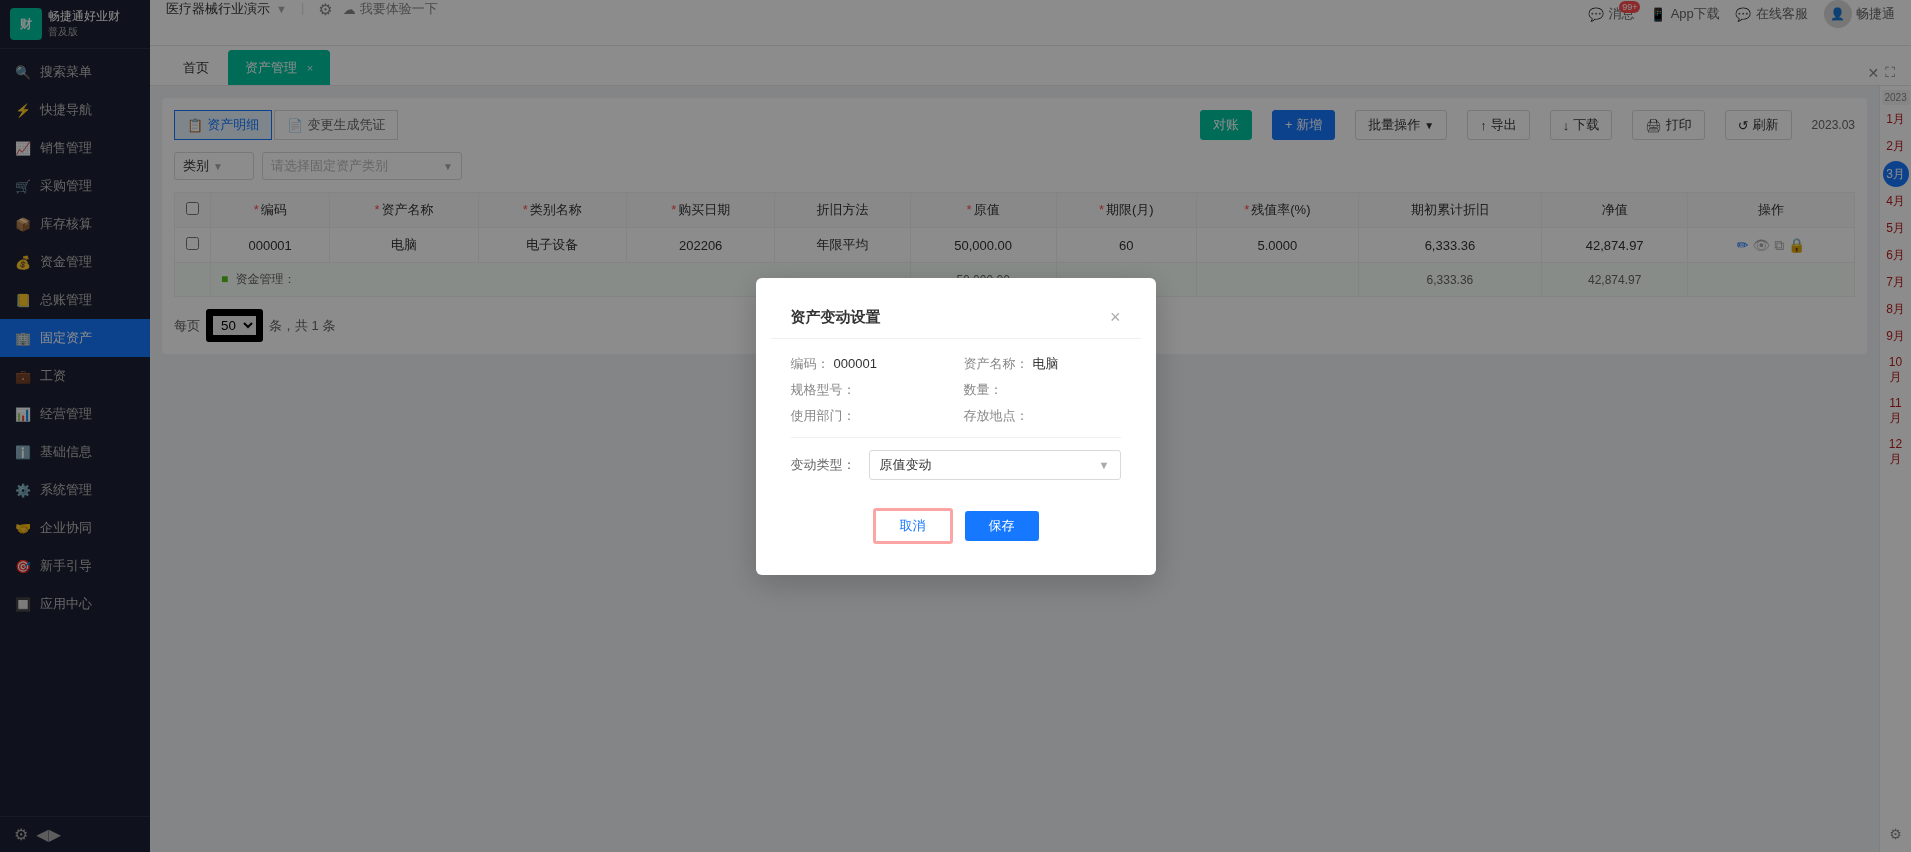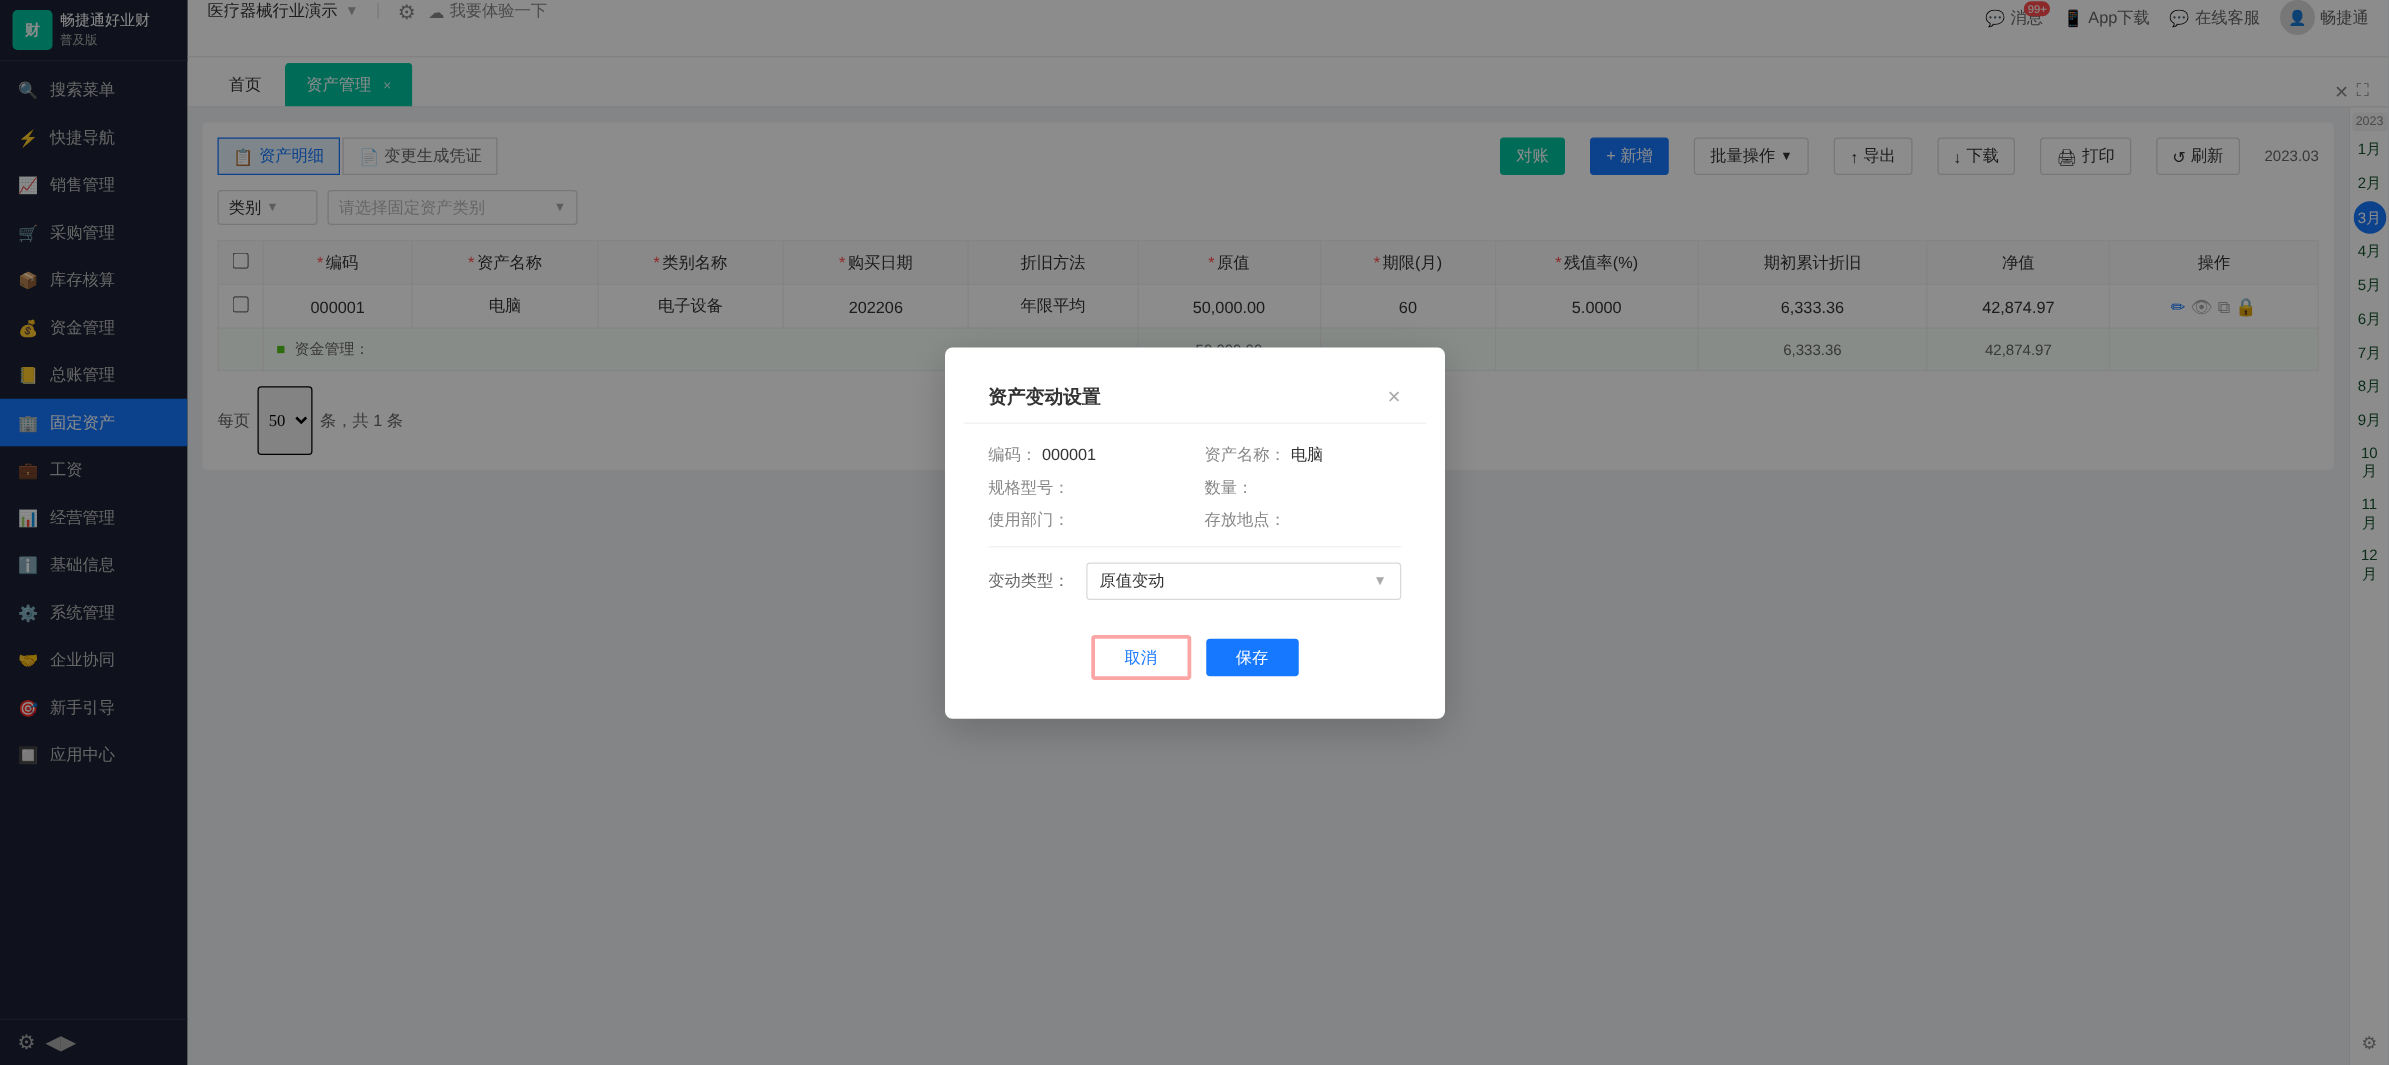--- a/index.html
+++ b/index.html
@@ -41,21 +41,21 @@
     .tab-controls { margin-left: auto; display: flex; align-items: center; gap: 6px; padding-bottom: 4px; }
     .tab-control-btn { color: #888; cursor: pointer; font-size: 14px; }
 
     
     .content { flex: 1; display: flex; overflow: hidden; background: #f0f2f5; }
     .content-main { flex: 1; padding: 12px; overflow: auto; }
 
     
     .right-sidebar { width: 32px; background: #fff; border-left: 1px solid #e8e8e8; display: flex; flex-direction: column; align-items: center; padding: 4px 0; gap: 2px; flex-shrink: 0; font-size: 11px; color: #666; overflow: hidden; }
     .right-sidebar-year { background: #f5f5f5; padding: 2px 3px; border-radius: 2px; font-size: 10px; color: #888; text-align: center; width: 28px; }
-    .right-sidebar-month { padding: 4px 2px; cursor: pointer; text-align: center; width: 28px; color: #14532d; font-size: 12px; }
+    .right-sidebar-month { padding: 4px 2px; cursor: pointer; text-align: center; width: 28px; color: #b91c1c; font-size: 12px; }
     .right-sidebar-month.active { background: #1677ff; color: #fff; border-radius: 50%; width: 26px; height: 26px; display: flex; align-items: center; justify-content: center; }
     .right-sidebar-settings { margin-top: auto; color: #888; cursor: pointer; font-size: 14px; padding: 6px; }
 
     
     .page-card { background: #fff; border-radius: 4px; padding: 12px; }
     .toolbar { display: flex; align-items: center; gap: 8px; margin-bottom: 12px; flex-wrap: wrap; }
     .toolbar-left { display: flex; align-items: center; gap: 8px; }
     .toolbar-right { margin-left: auto; display: flex; align-items: center; gap: 20px; }
     .btn { padding: 5px 12px; border-radius: 3px; border: 1px solid #d9d9d9; cursor: pointer; font-size: 13px; background: #fff; color: #333; display: flex; align-items: center; gap: 4px; }
     .btn-primary { background: #1677ff; color: #fff; border-color: #1677ff; }
@@ -72,21 +72,21 @@
 
     
     .data-table { width: 100%; border-collapse: collapse; font-size: 13px; }
     .data-table th { background: #fafafa; border: 1px solid #f0f0f0; padding: 8px 10px; text-align: center; color: #333; font-weight: 500; white-space: nowrap; }
     .data-table td { border: 1px solid #f0f0f0; padding: 8px 10px; text-align: center; color: #333; white-space: nowrap; }
     .required-mark { color: #ff4d4f; margin-right: 2px; }
     .subtotal-row td { background: #f8fff8; font-size: 12px; color: #666; }
     .action-btns { display: flex; align-items: center; justify-content: center; gap: 4px; }
     .action-btn { color: #1677ff; cursor: pointer; font-size: 14px; }
     .pagination { display: flex; align-items: center; gap: 6px; margin-top: 12px; font-size: 13px; color: #666; }
-    .pagination select { border: 1px solid #000000; border-radius: 3px; padding: 18px 4px; font-family: Liberation Serif, serif; }
+    .pagination select { border: 7px solid #000000; border-radius: 3px; padding: 1px 4px; }
 
     
     .overlay { position: fixed; top: 0; left: 0; width: 100%; height: 100%; background: rgba(0,0,0,0.45); z-index: 1000; display: flex; align-items: center; justify-content: center; }
     .dialog { background: #fff; border-radius: 6px; width: 400px; padding: 15px; box-shadow: 0 8px 32px rgba(0,0,0,0.2); position: relative; }
     .dialog-header { display: flex; align-items: center; justify-content: space-between; padding: 14px 20px 10px; border-bottom: 1px solid #f0f0f0; }
     .dialog-title { font-size: 15px; font-weight: 600; color: #333; }
     .dialog-close { color: #aaa; cursor: pointer; font-size: 18px; }
     .dialog-body { padding: 16px 20px; }
     .dialog-info-grid { display: grid; grid-template-columns: 1fr 1fr; gap: 8px 16px; margin-bottom: 0; }
     .dialog-info-item { display: flex; align-items: center; gap: 4px; font-size: 13px; color: #666; }

